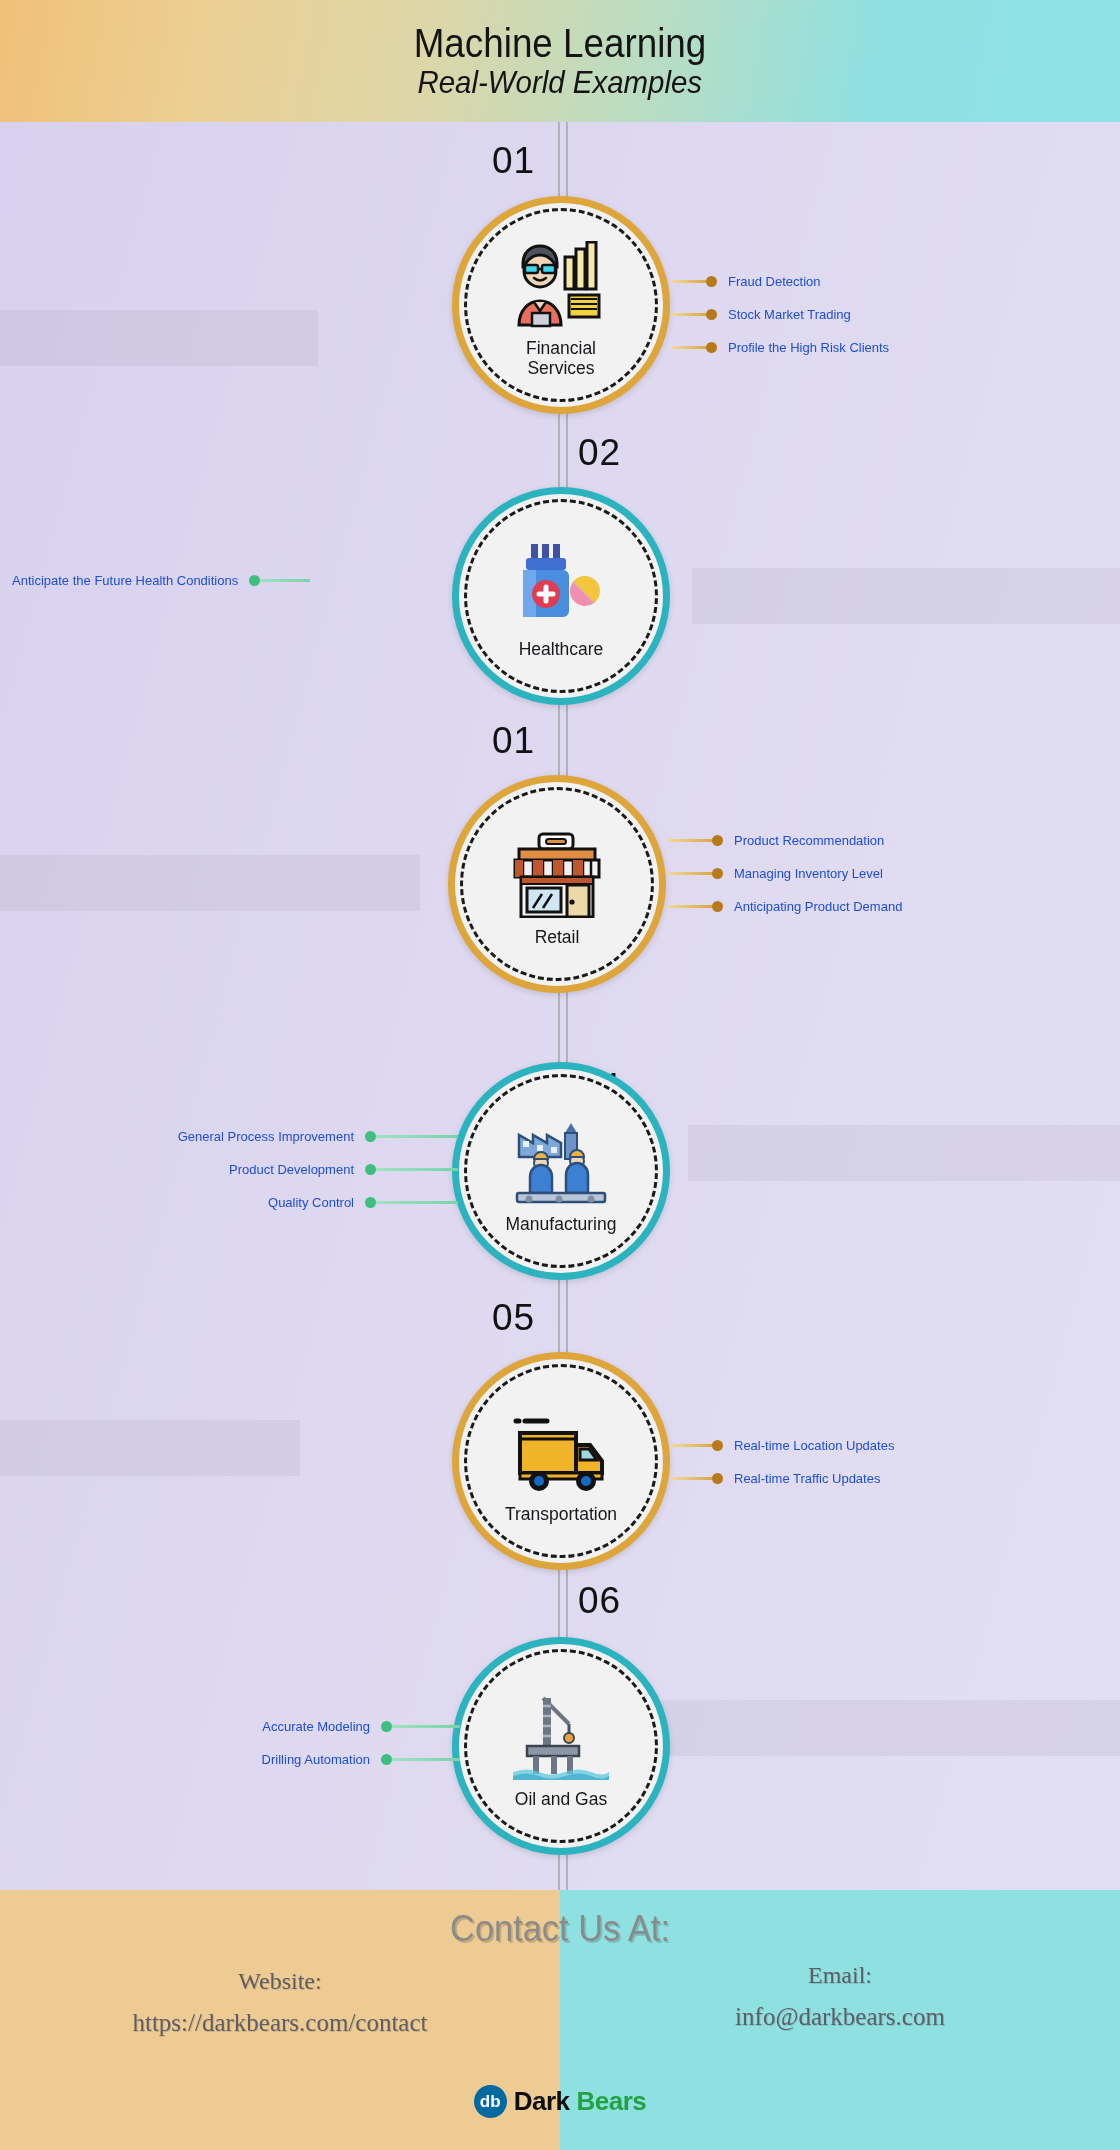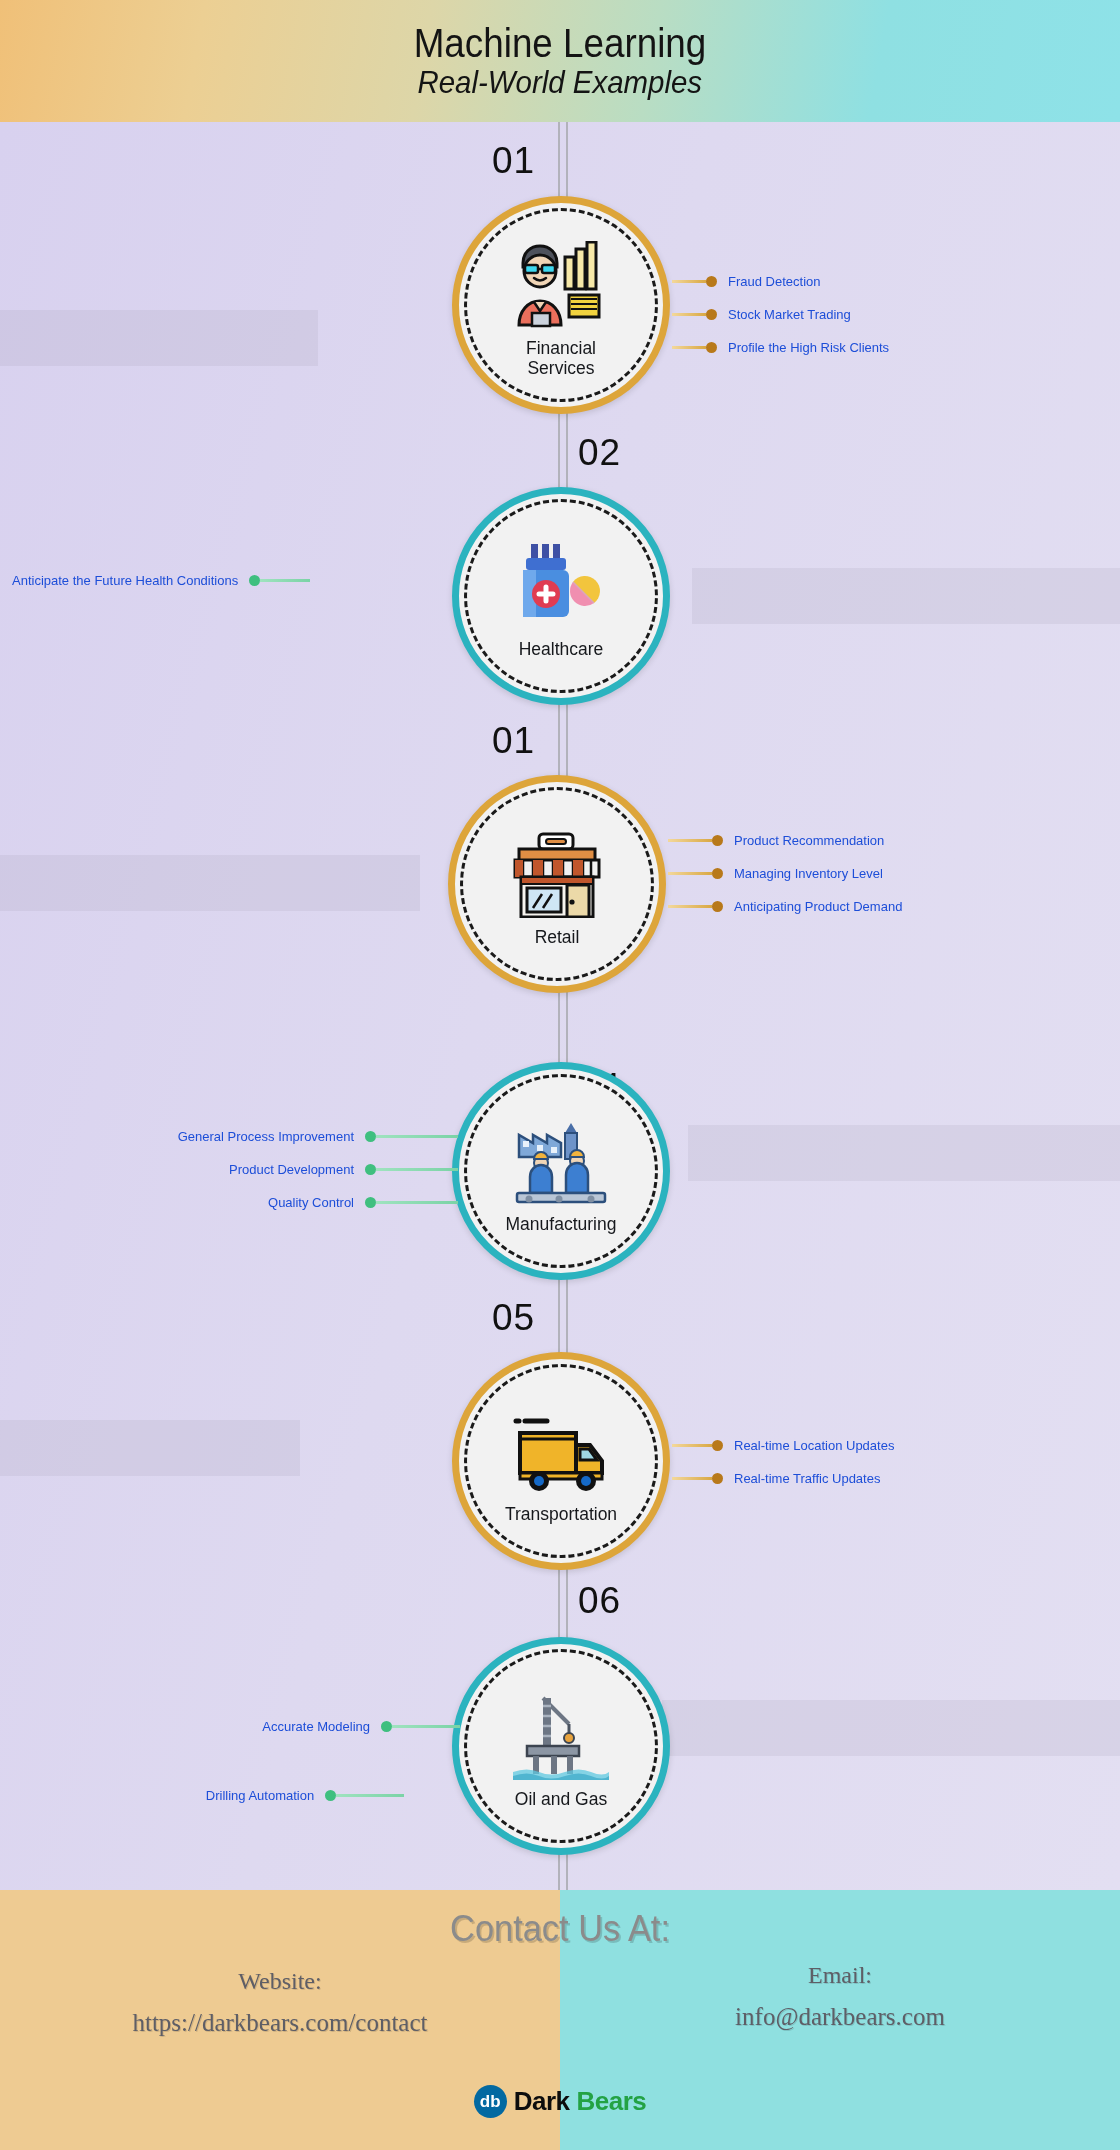--- a/index.html
+++ b/index.html
@@ -370,21 +370,21 @@
         <span>Oil and Gas</span>
       </div>
     </div>
   </div>
   <div class="bullets grn" style="left:150px;top:1710px;width:310px;">
     <div class="brow rtl" style="justify-content:flex-start;margin-left:8px;">
       <div class="bline" style="width:68px;"></div>
       <div class="bdot"></div>
       <div class="btxt">Accurate Modeling</div>
     </div>
-    <div class="brow rtl" style="justify-content:center;margin-top:36px;">
+    <div class="brow rtl" style="justify-content:flex-start;">
       <div class="bline" style="width:68px;"></div>
       <div class="bdot"></div>
       <div class="btxt">Drilling Automation</div>
     </div>
   </div>
 
   <div class="footer">
     <div class="f-left"></div>
     <div class="f-right"></div>
     <div class="f-title">Contact Us At:</div>

